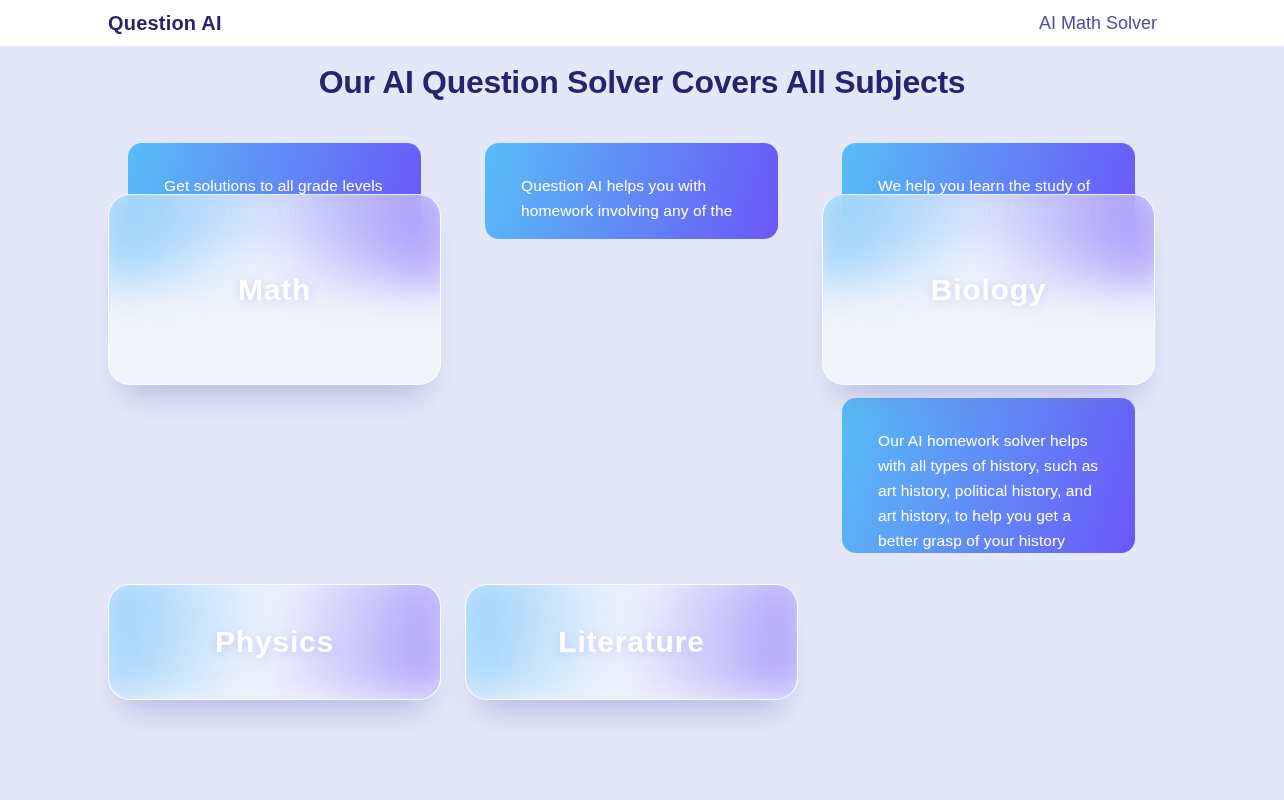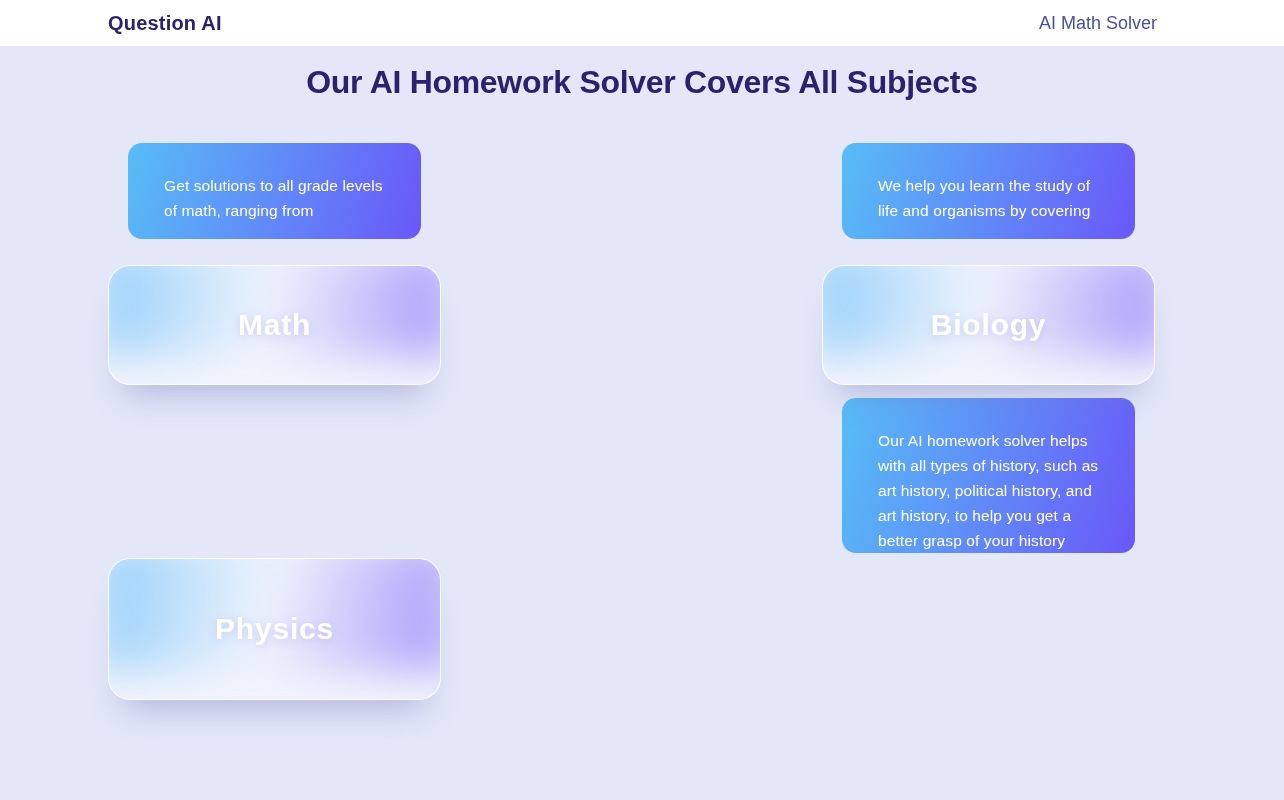--- a/index.html
+++ b/index.html
@@ -55,22 +55,22 @@
     border-radius:22px;
     background:rgba(255,255,255,0.55);
     backdrop-filter:blur(18px);
     -webkit-backdrop-filter:blur(18px);
     border:1px solid rgba(255,255,255,0.75);
     box-shadow:0 24px 32px -16px rgba(115,125,195,0.45);
     overflow:hidden;
     display:flex;align-items:center;justify-content:center;
     box-sizing:border-box;
   }
-  .c-math .glass,.c-chemistry .glass,.c-biology .glass{height:120px}
-  .c-physics .glass,.c-literature .glass{height:142px}
+  .c-math .glass,.c-chemistry .glass,.c-biology .glass{height:191px}
+  .c-physics .glass,.c-literature .glass{height:116px}
   .c-history .glass{height:158px}
 
   .glass::before{
     content:"";position:absolute;left:-14px;right:-14px;top:-18px;height:108px;
     background:linear-gradient(100deg,
       rgba(125,198,250,0.85) 0%,
       rgba(236,242,252,0.55) 48%,
       rgba(152,133,250,0.85) 100%);
     filter:blur(22px);
   }
@@ -84,52 +84,59 @@
   }
 </style>
 </head>
 <body>
 
 <header class="header">
   <div class="logo">Question AI</div>
   <a class="nav-link">AI Math Solver</a>
 </header>
 
-<h1 class="title">Our AI Homework Solver Covers All Subjects</h1>
+<h1 class="title">Our AI Question Solver Covers All Subjects</h1>
 
 <div class="card c-math">
   <div class="grad">
     <span class="desc">Get solutions to all grade levels
 of math, ranging from</span>
   </div>
   <div class="glass">
     <span class="subject">Math</span>
   </div>
 </div>
 
 <div class="card c-chemistry">
+  <div class="grad">
+    <span class="desc">Question AI helps you with
+homework involving any of the</span>
+  </div>
 </div>
 
 <div class="card c-biology">
   <div class="grad">
     <span class="desc">We help you learn the study of
 life and organisms by covering</span>
   </div>
   <div class="glass">
     <span class="subject">Biology</span>
   </div>
 </div>
 
 <div class="card c-physics">
   <div class="glass">
     <span class="subject">Physics</span>
   </div>
 </div>
 
 <div class="card c-literature">
+  <div class="glass">
+    <span class="subject">Literature</span>
+  </div>
 </div>
 
 <div class="card c-history">
   <div class="grad">
     <span class="desc">Our AI homework solver helps
 with all types of history, such as
 art history, political history, and
 art history, to help you get a
 better grasp of your history</span>
   </div>

